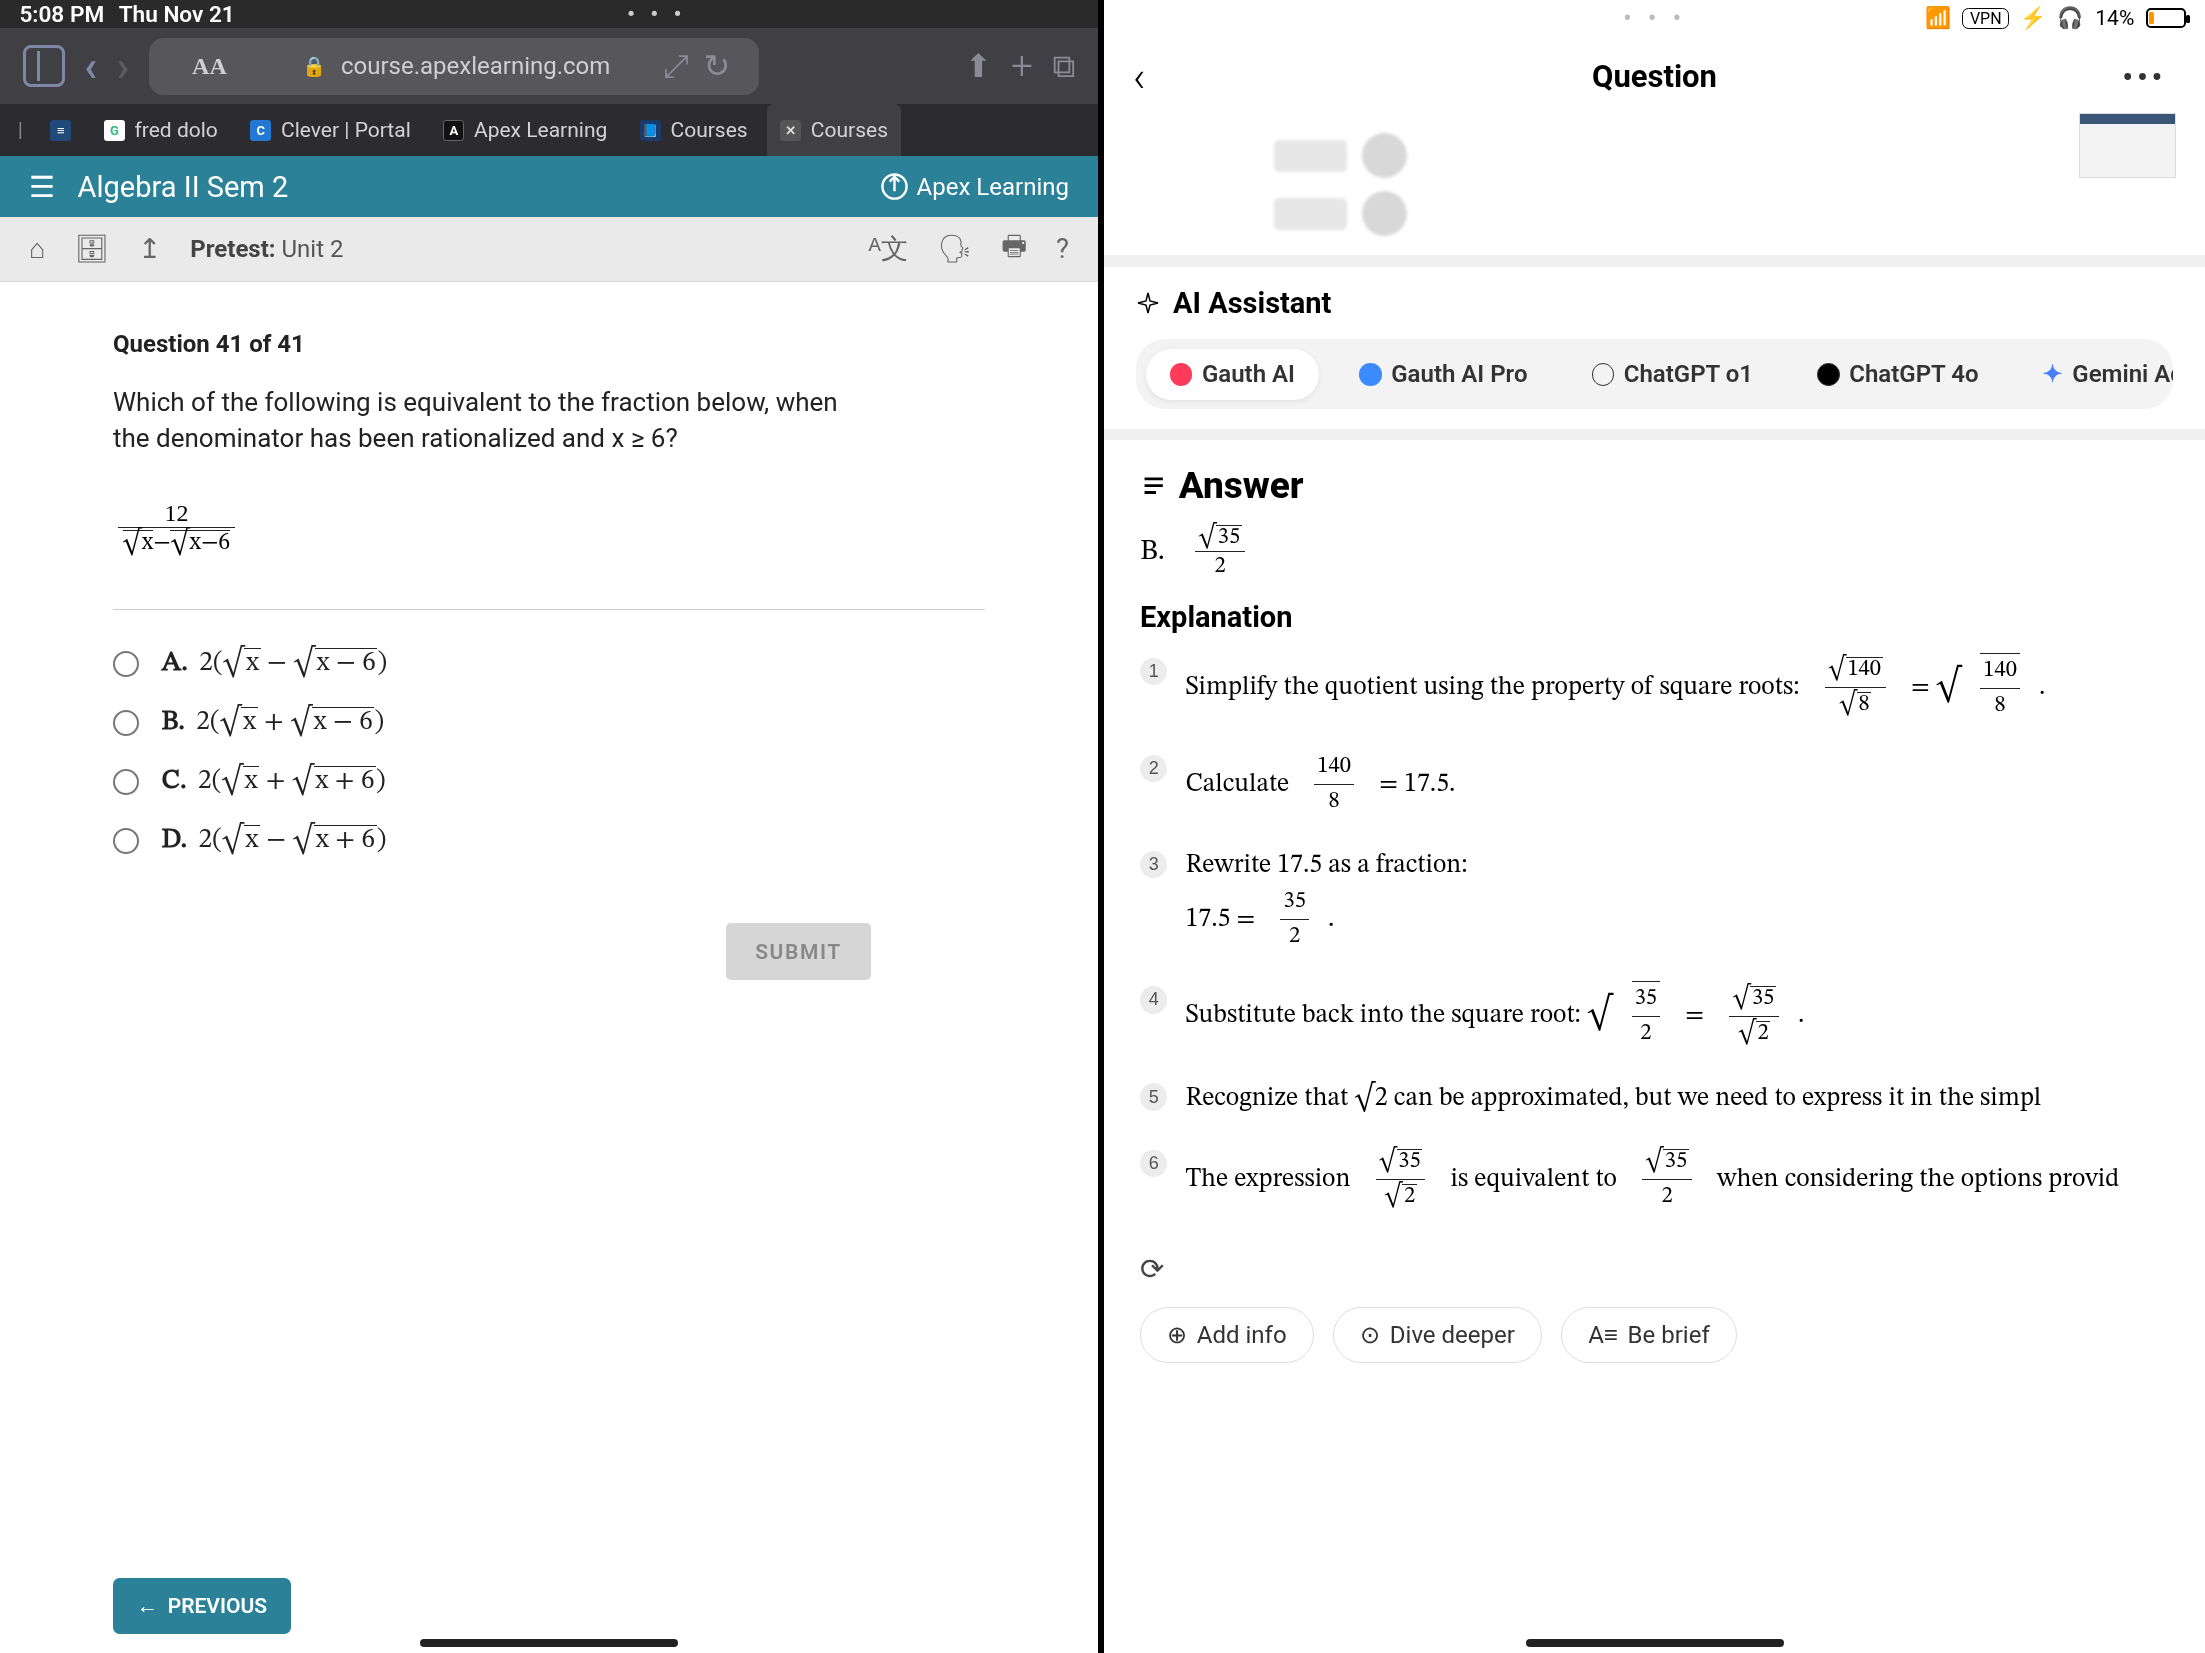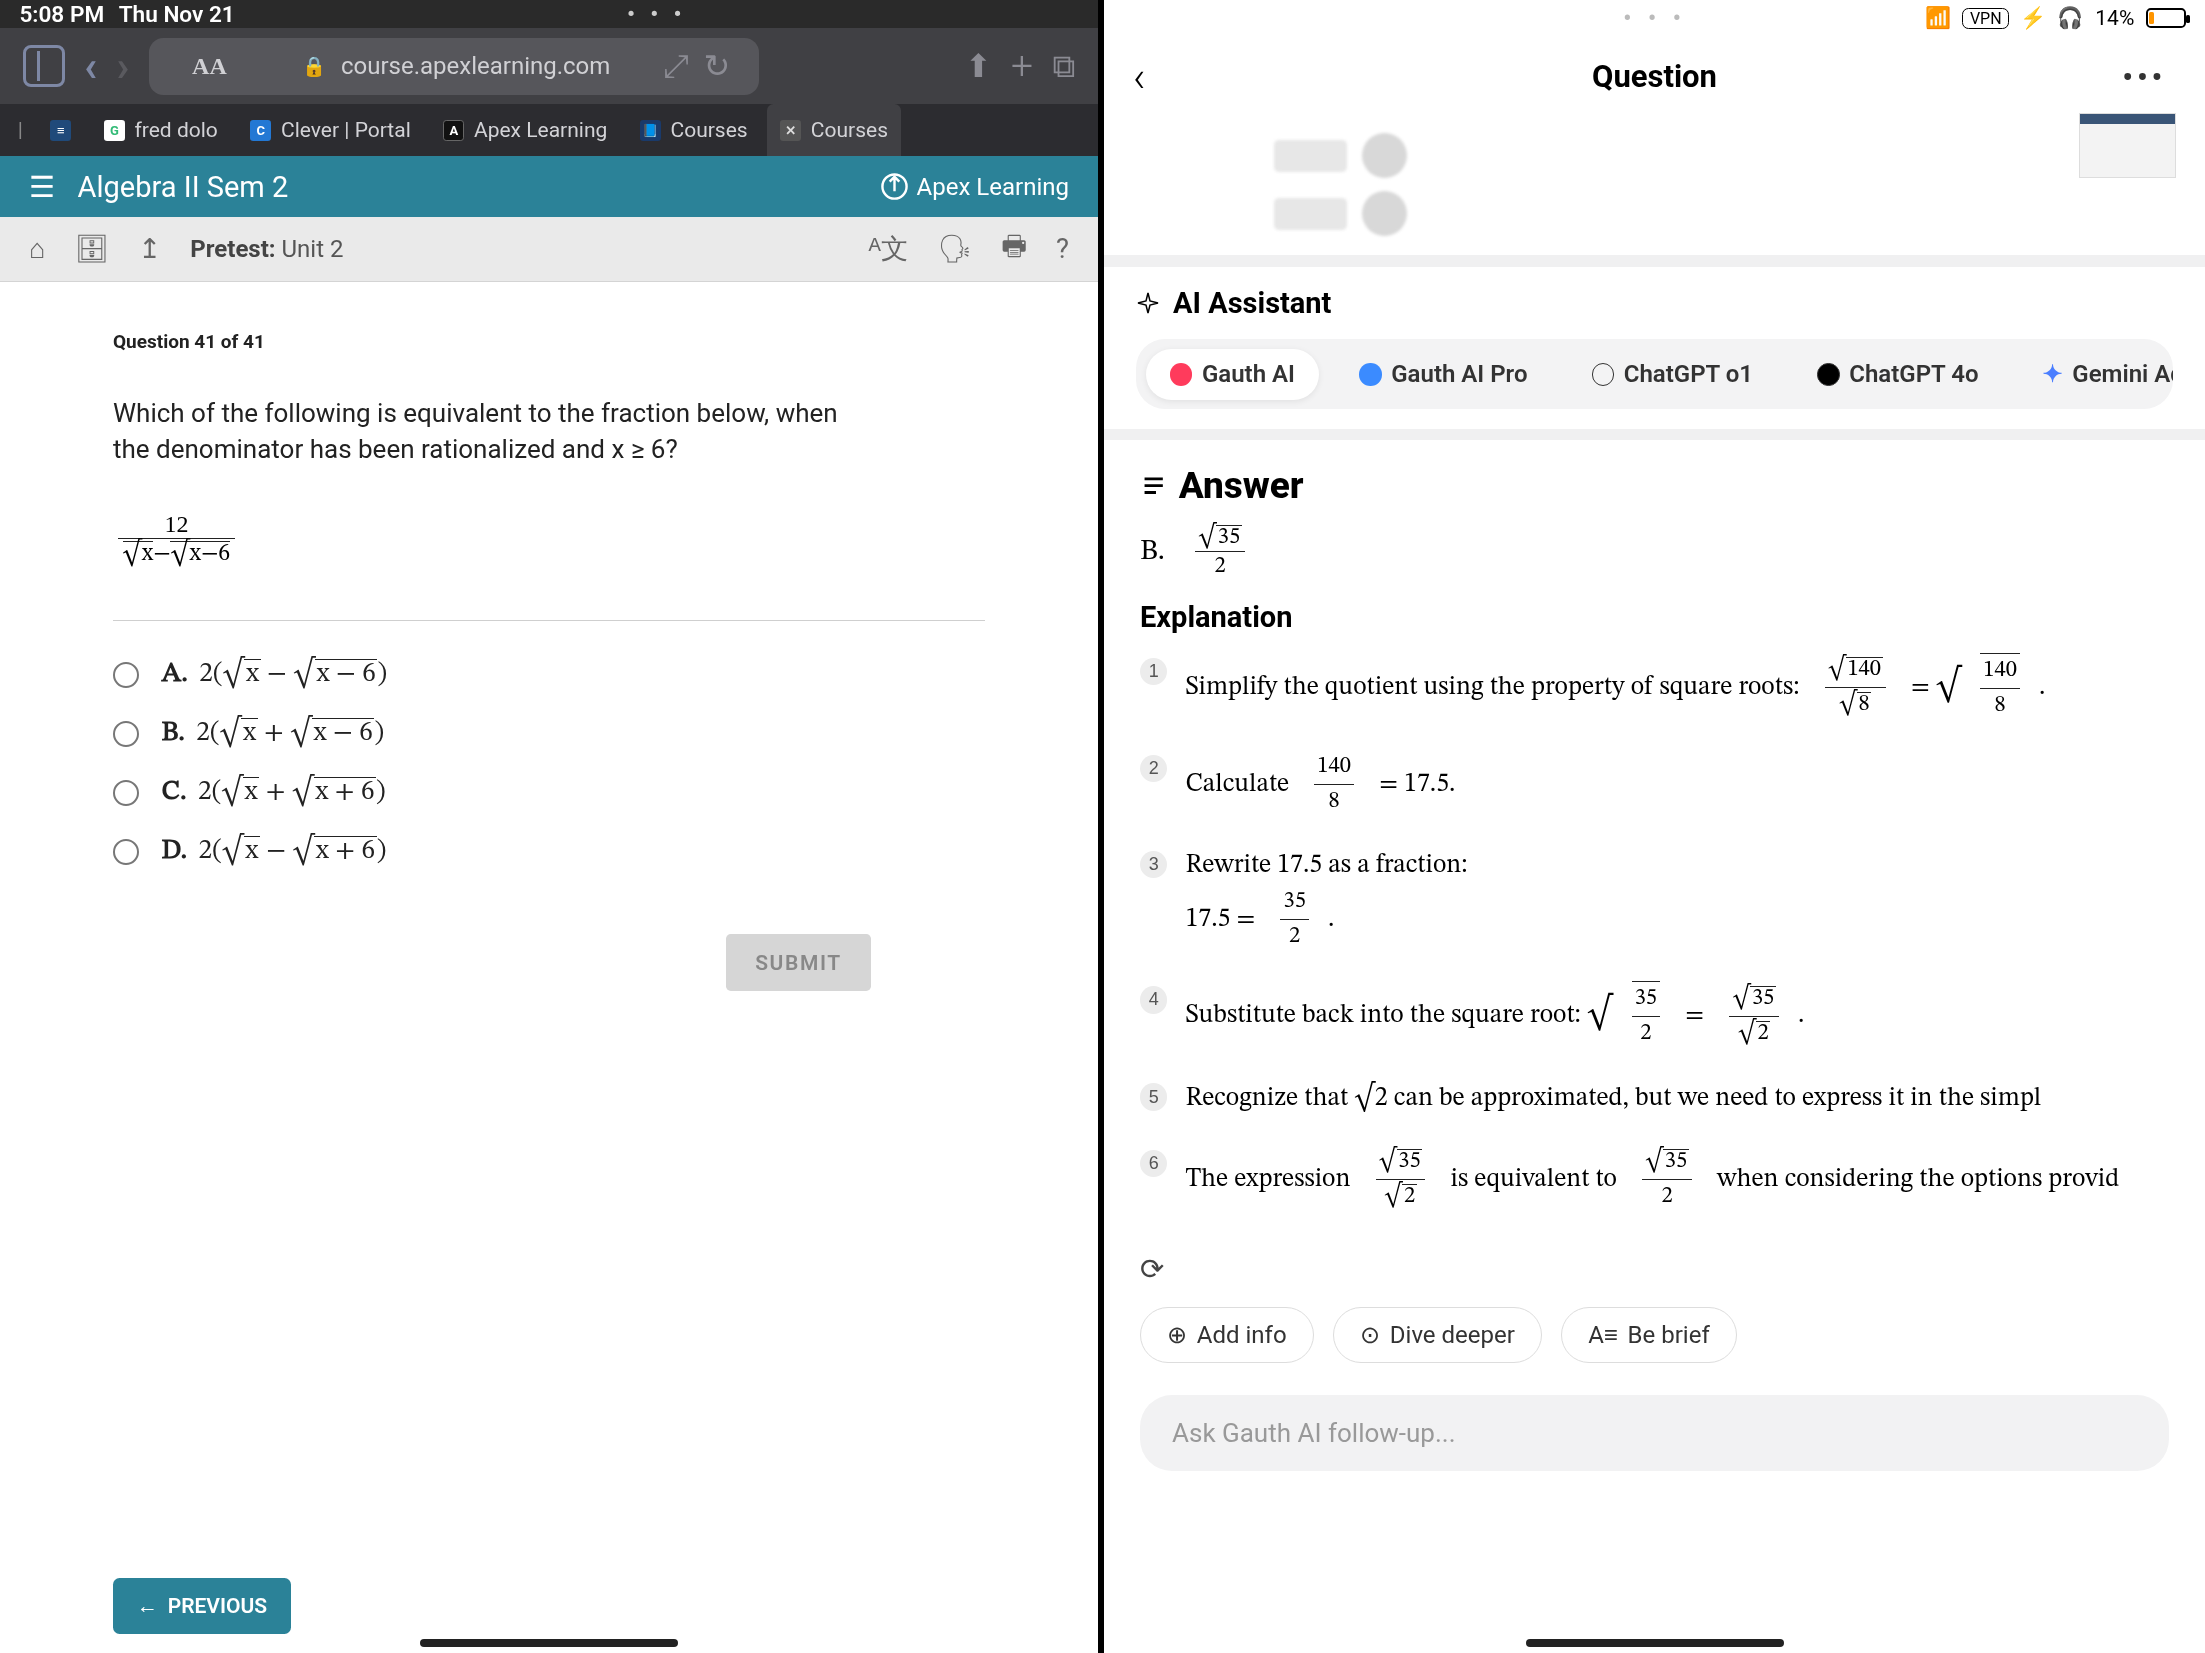--- a/index.html
+++ b/index.html
@@ -113,21 +113,21 @@
   padding:0 29px;
   gap:29px;
   color:#444;
   font-size:24px;
 }
 .breadcrumb .uparrow{font-size:27.4px;color:#666;}
 .bc-icon{font-size:27.4px;color:#666;}
 .breadcrumb .spacer{flex:1;}
 
 .q-body{flex:1;background:#fff;padding:48px 113px;position:relative;}
-.q-title{font-size:19px;font-weight:700;color:#222;margin-bottom:42px;}
+.q-title{font-size:24px;font-weight:700;color:#222;margin-bottom:26px;}
 .q-text{font-size:26px;color:#222;line-height:1.4;max-width:743px;margin-bottom:32px;}
 .frac{display:inline-block;text-align:center;font-family:"STIX Two Math","Cambria Math",serif;font-size:24px;margin: 11.3px 0 32px 4.8px;}
 .frac .num{border-bottom:1.6px solid #222;padding:0 4.8px;font-family:Liberation Serif, serif;}
 .frac .den{padding:0 4.8px;}
 .hr{border:none;border-top:1.6px solid #cfcfcf;margin:19.4px 0 36px;}
 .choices{display:flex;flex-direction:column;gap:24px;font-family:"STIX Two Math","Cambria Math",serif;font-size:27.4px;color:#222;}
 .choice{display:flex;align-items:center;gap:22.6px;}
 .radio{width:26px;height:26px;border:2.4px solid #777;border-radius:50%;}
 .choice b{font-weight:700;margin-right:4.8px;}
 .submit{margin-top:65px;margin-left:613px;width:145px;height:57px;background:#d6d6d6;color:#888;font-size:21px;font-weight:600;letter-spacing:1.6px;display:flex;align-items:center;justify-content:center;border-radius:4.8px;}
@@ -421,16 +421,15 @@
     <div class="chip">
         <span>⊙</span>
         <span>Dive deeper</span>
       </div>
     <div class="chip">
         <span>A≡</span>
         <span>Be brief</span>
       </div>
   </div>
 
-  <div class="ask-box">Ask Gauth AI follow-up...</div>
   <div class="home-ind-r"></div>
 </div>
 
 
 </body></html>

